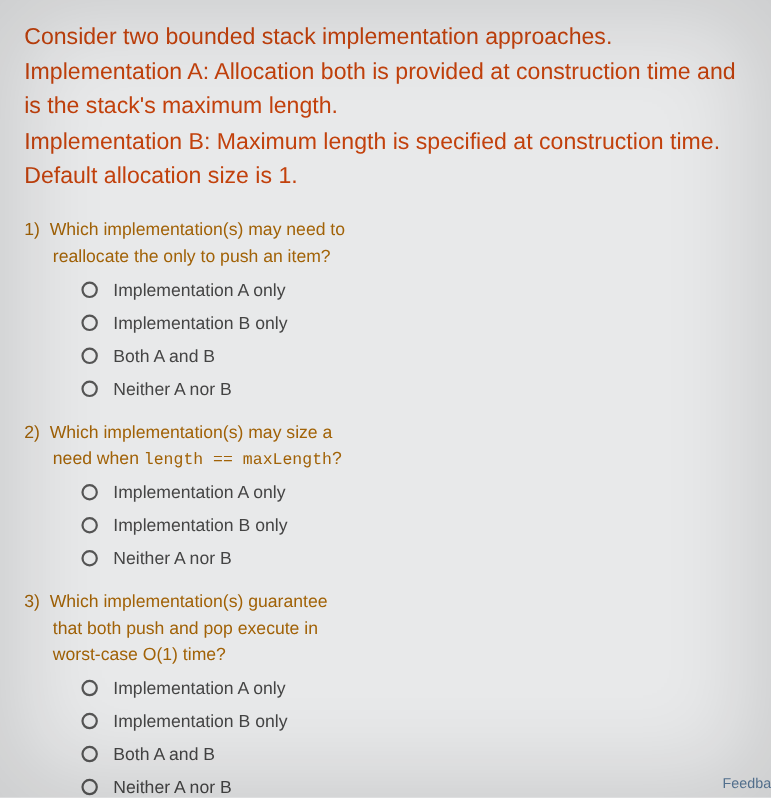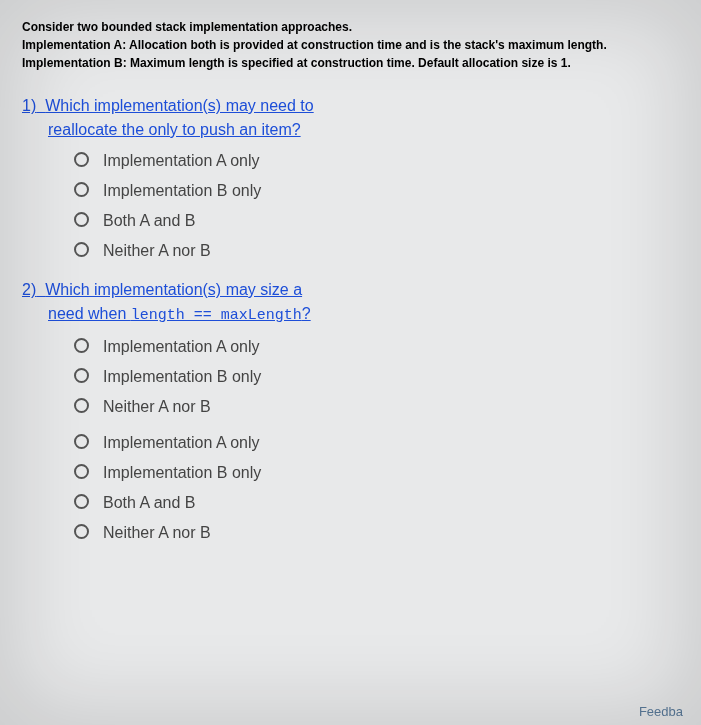--- a/index.html
+++ b/index.html
@@ -11,38 +11,36 @@
       font-family: Arial, Helvetica, sans-serif;
       background: #e8e9ea;
       width: 701px;
       height: 725px;
       padding: 18px 22px;
       color: #3a3a3a;
       position: relative;
       overflow: hidden;
     }
     .intro {
-      font-size: 12px;
+      font-size: 21px;
       line-height: 1.5;
       margin-bottom: 22px;
-      color: #000000;
-      font-weight: bold;
+      color: #c2410c;
     }
     .intro p {
       margin: 0;
     }
     .question {
       margin-bottom: 18px;
     }
     .question-text {
       font-size: 16px;
       line-height: 1.5;
-      color: #1d4ed8;
+      color: #a16207;
       margin-bottom: 10px;
-      text-decoration: underline;
     }
     .question-indent {
       padding-left: 26px;
       display: block;
     }
     .options {
       padding-left: 52px;
     }
     .option {
       display: flex;
@@ -63,21 +61,21 @@
       font-size: 16px;
       color: #444;
     }
     code {
       font-family: "Courier New", monospace;
       font-size: 15px;
     }
     .feedback {
       position: absolute;
       bottom: 6px;
-      right: 18px;
+      right: 0;
       font-size: 13px;
       color: #5a7a9a;
     }
     .vignette {
       position: absolute;
       inset: 0;
       pointer-events: none;
       box-shadow: inset 0 0 80px 20px rgba(0,0,0,0.12);
     }
   </style>
@@ -134,20 +132,26 @@
       <span class="option-label">Implementation B only</span>
     </div>
     <div class="option">
       <span class="radio"></span>
       <span class="option-label">Neither A nor B</span>
     </div>
   </div>
 </div>
 
 <div class="question">
+  <div class="question-text">
+    <span>3)</span>&nbsp;
+    <span>Which implementation(s) guarantee</span>
+    <span class="question-indent">that both push and pop execute in</span>
+    <span class="question-indent">worst-case O(1) time?</span>
+  </div>
   <div class="options">
     <div class="option">
       <span class="radio"></span>
       <span class="option-label">Implementation A only</span>
     </div>
     <div class="option">
       <span class="radio"></span>
       <span class="option-label">Implementation B only</span>
     </div>
     <div class="option">

